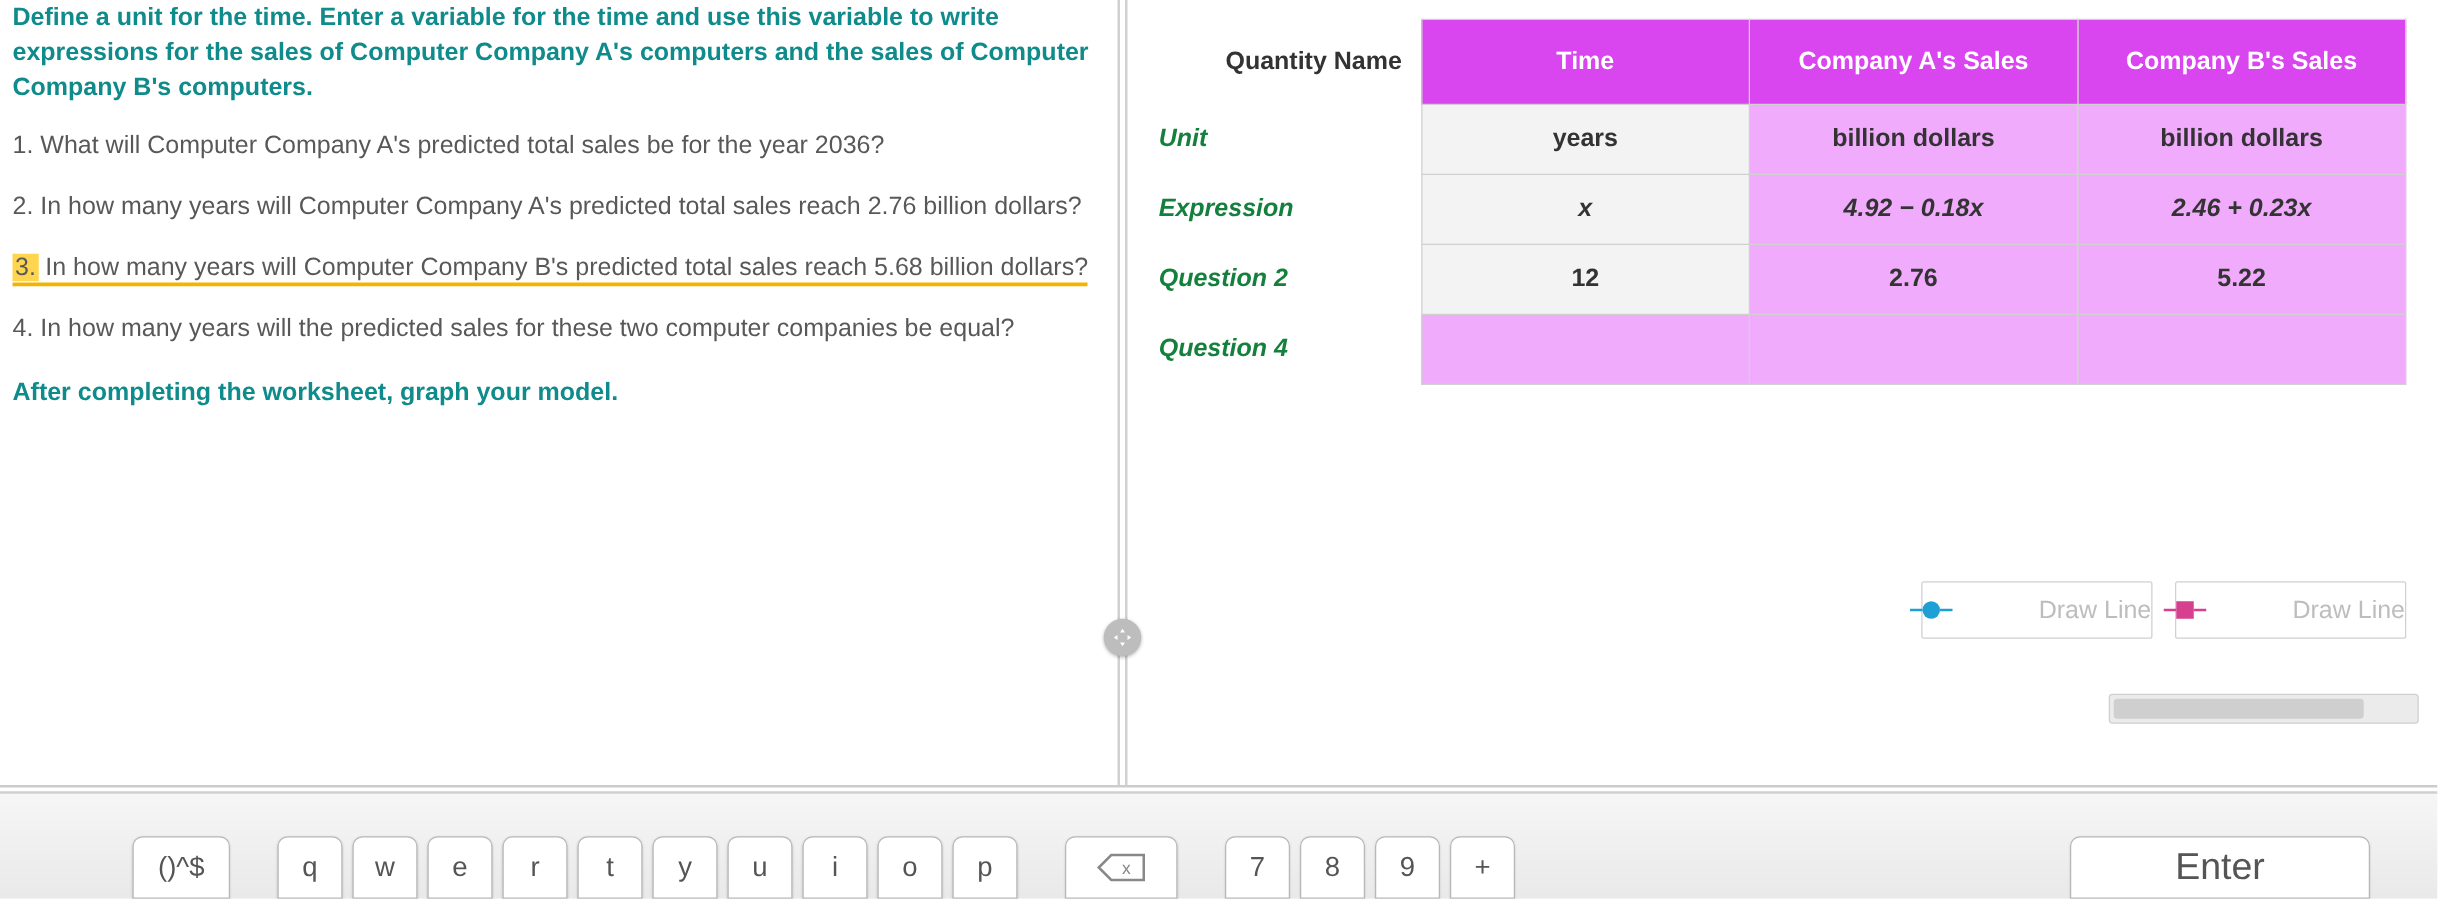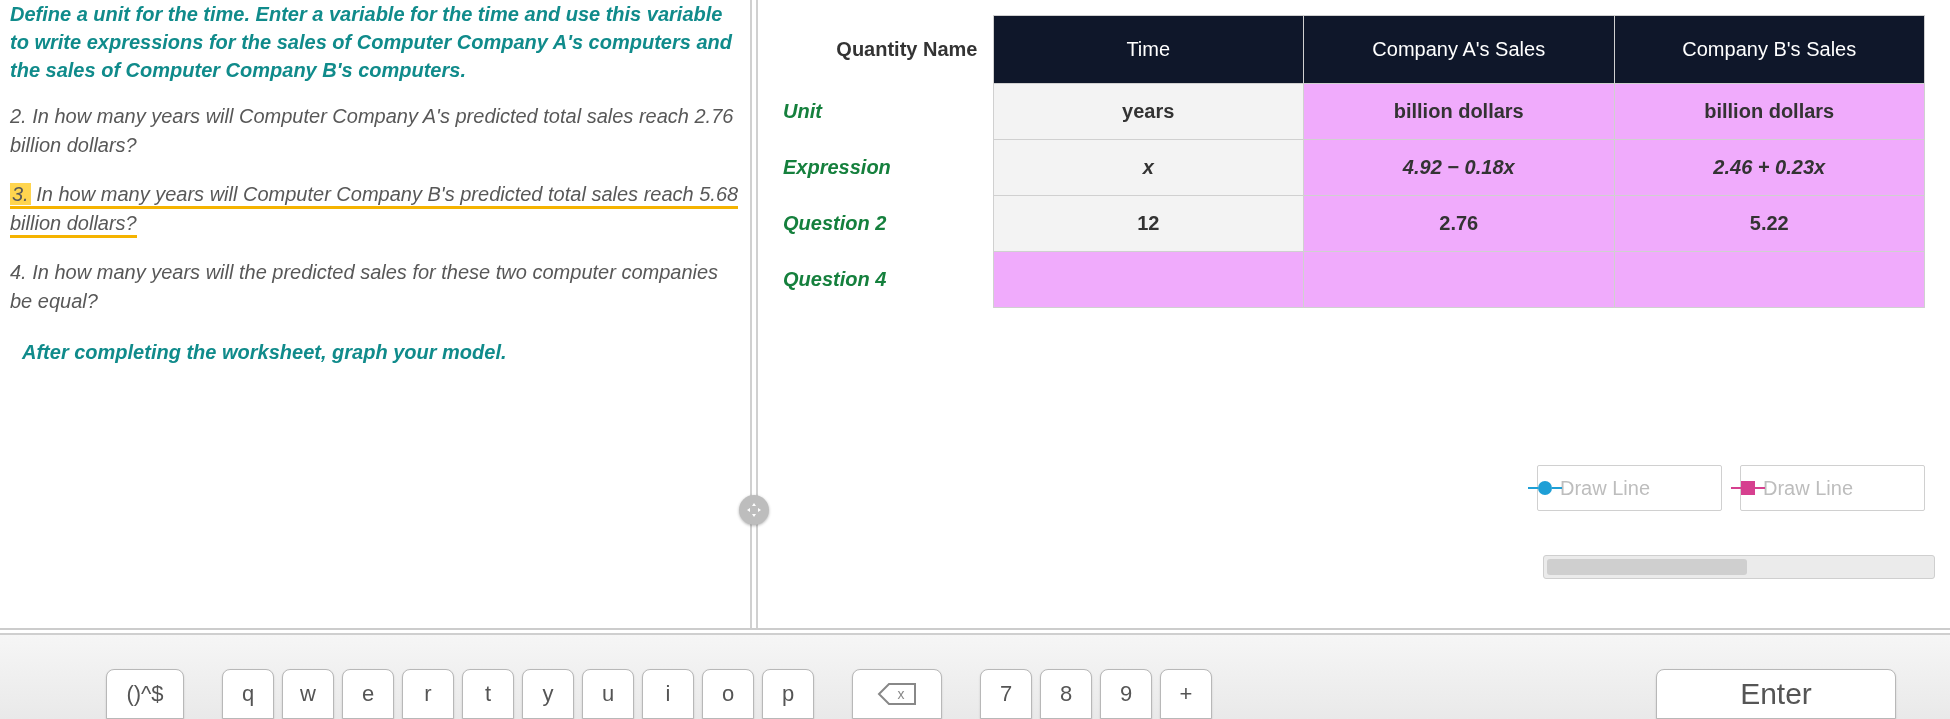--- a/index.html
+++ b/index.html
@@ -12,24 +12,23 @@
     height: 719px;
     overflow: hidden;
     position: relative;
   }
   .main {
     display: flex;
     height: 630px;
     border-bottom: 2px solid #ccc;
   }
   .left {
-    width: 750px;
+    width: 894px;
     padding: 0 8px 20px 10px;
     position: relative;
-    font-style: italic;
   }
   .intro {
     color: #108b8b;
     font-weight: 600;
     line-height: 1.4;
     margin-bottom: 18px;
   }
   .q {
     color: #585858;
     line-height: 1.45;
@@ -44,21 +43,20 @@
   }
   .q3-underline {
     border-bottom: 3px solid #f5b300;
     display: inline;
     padding-bottom: 1px;
   }
   .after {
     color: #108b8b;
     font-weight: 600;
     margin-top: 25px;
-    margin-left: 12px;
   }
   .divider {
     width: 8px;
     background: #fff;
     border-left: 2px solid #d0d0d0;
     border-right: 2px solid #d0d0d0;
     position: relative;
   }
   .drag-handle {
     position: absolute;
@@ -87,23 +85,23 @@
     table-layout: fixed;
   }
   table.worksheet th, table.worksheet td {
     border: 1px solid #d0d0d0;
     height: 56px;
     text-align: center;
     vertical-align: middle;
     font-size: 20px;
   }
   table.worksheet th.hdr {
-    background: #0f172a;
+    background: #d946ef;
     color: #fff;
-    font-weight: 400;
+    font-weight: 700;
     height: 68px;
   }
   table.worksheet .rowlabel {
     text-align: left;
     padding-right: 15px;
     font-weight: 700;
     color: #15803d;
     border: none;
     background: #fff;
     width: 210px;
@@ -179,21 +177,21 @@
   }
   .draw-btn {
     width: 185px;
     height: 46px;
     border: 1px solid #d0d0d0;
     background: #fff;
     color: #bdbdbd;
     font-size: 20px;
     display: flex;
     align-items: center;
-    justify-content: flex-start;
+    justify-content: space-between;
     gap: 8px;
     border-radius: 2px;
   }
   .dot-b { width:14px; height:14px; border-radius:50%; background:#1e9fd6; display:inline-block; position:relative;}
   .dot-b::before, .dot-b::after { content:""; position:absolute; top:6px; width:10px; height:2px; background:#1e9fd6;}
   .dot-b::before { left:-10px;} .dot-b::after { right:-10px;}
   .dot-p { width:14px; height:14px; background:#d6408f; display:inline-block; position:relative;}
   .dot-p::before, .dot-p::after { content:""; position:absolute; top:6px; width:10px; height:2px; background:#d6408f;}
   .dot-p::before { left:-10px;} .dot-p::after { right:-10px;}
 
@@ -229,20 +227,21 @@
   .enterkey { width: 240px; font-size:30px;}
   .gap { width: 30px; }
 </style>
 </head>
 <body>
 
 <div class="main">
   <div class="left">
     <p class="intro">Define a unit for the time. Enter a variable for the time and use this variable to write expressions for the sales of Computer Company A's computers and the sales of Computer Company B's computers.</p>
 
+    <p class="q">1.  What will Computer Company A's predicted total sales be for the year 2036?</p>
     <p class="q">2.  In how many years will Computer Company A's predicted total sales reach 2.76 billion dollars?</p>
     <p class="q q3">
       <span class="q3-underline"><span class="hl">3.</span><span>  In how many years will Computer Company B's predicted total sales reach 5.68 billion dollars?</span></span>
     </p>
     <p class="q">4.  In how many years will the predicted sales for these two computer companies be equal?</p>
 
     <p class="after">After completing the worksheet, graph your model.</p>
   </div>
 
   <div class="divider">

